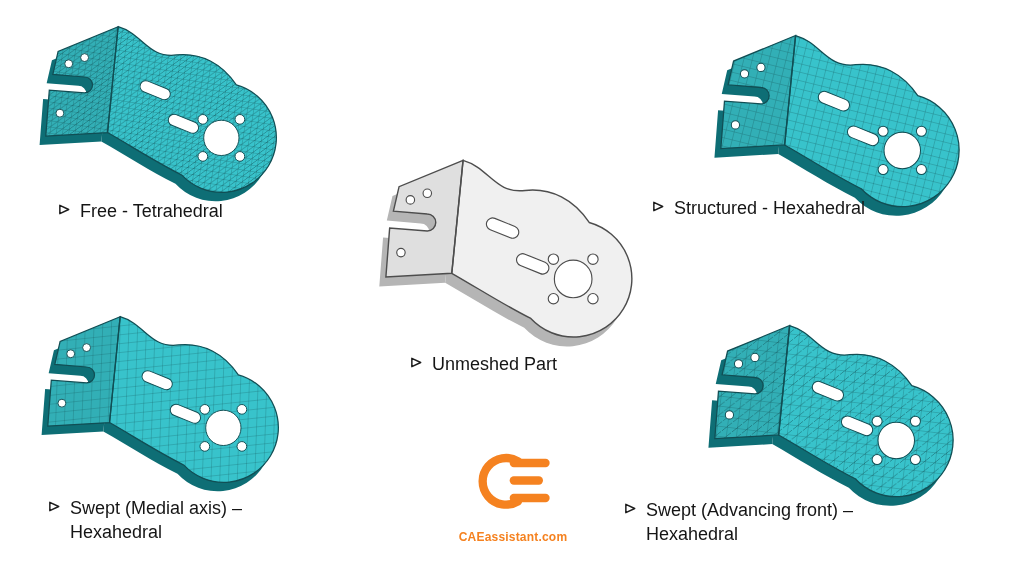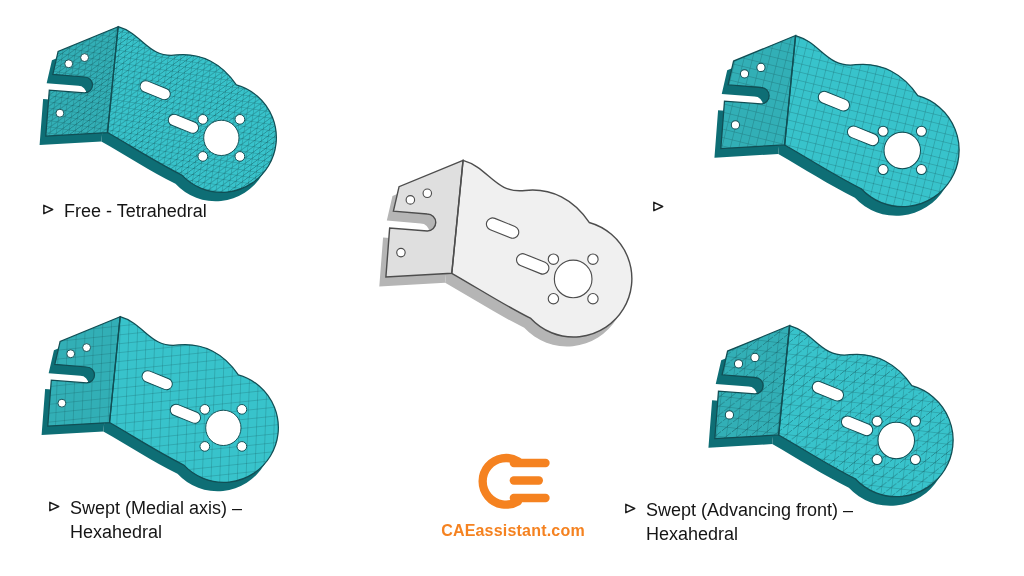--- a/index.html
+++ b/index.html
@@ -29,21 +29,21 @@
 
   .pl{stroke:var(--mesh-line);stroke-width:.6;fill:none;opacity:.85;}
 
   .caption{position:absolute;display:flex;gap:9px;align-items:flex-start;
            color:var(--label-text);font-size:18px;line-height:1.35;}
   .caption .bullet{flex:0 0 auto;margin-top:4px;}
   .caption .bullet path{fill:none;stroke:#1c1c1c;stroke-width:1.6;stroke-linejoin:round;}
   .caption .txt{display:flex;flex-direction:column;}
 
   .logo{position:absolute;display:flex;flex-direction:column;align-items:center;}
-  .logo-text{color:var(--logo-orange);font-weight:bold;font-size:16px;margin-top:4px;
+  .logo-text{color:var(--logo-orange);font-weight:bold;font-size:12px;margin-top:12px;
              letter-spacing:.2px;}
   .logo-mark .stroke-c{fill:none;stroke:var(--logo-orange);stroke-width:10;stroke-linecap:round;}
   .logo-mark .bar{fill:var(--logo-orange);}
 </style>
 </head>
 <body>
 
 <svg width="0" height="0" style="position:absolute" aria-hidden="true">
   <defs>
     <g id="b-plate">
@@ -89,21 +89,21 @@
       <use href="#b-plate" class="face-mesh"></use>
       <use href="#b-flange" class="face-mesh"></use>
       <use href="#b-flange" class="shade"></use>
       <use href="#b-plate" fill="url(#patTet)"></use>
       <use href="#b-flange" fill="url(#patTet)"></use>
       <use href="#b-holes" class="holes-mesh"></use>
       <use href="#b-plate" class="outline-mesh"></use>
       <use href="#b-flange" class="outline-mesh"></use>
     </svg>
   </figure>
-  <div class="caption" style="left:42px;top:199px">
+  <div class="caption" style="left:58px;top:199px">
     <svg class="bullet" viewBox="0 0 14 14" width="13" height="13">
         <path d="M2 2.5L11.5 7L2 11.5Z"></path>
       </svg>
     <span class="txt">
         <span>Free - Tetrahedral</span>
       </span>
   </div>
 
   <figure class="panel" style="left:688px;top:10px;width:310px">
     <svg viewBox="0 0 340 245">
@@ -116,34 +116,45 @@
       <use href="#b-flange" fill="url(#patHexS)"></use>
       <use href="#b-holes" class="holes-mesh"></use>
       <use href="#b-plate" class="outline-mesh"></use>
       <use href="#b-flange" class="outline-mesh"></use>
     </svg>
   </figure>
   <div class="caption" style="left:652px;top:196px">
     <svg class="bullet" viewBox="0 0 14 14" width="13" height="13">
         <path d="M2 2.5L11.5 7L2 11.5Z"></path>
       </svg>
+    <span class="txt">
+        <span>Structured - Hexahedral</span>
+      </span>
   </div>
 
   <figure class="panel" style="left:352px;top:134px;width:320px">
     <svg viewBox="0 0 340 245">
       <use href="#b-plate" class="rim-gray" transform="translate(-7,10)"></use>
       <use href="#b-flange" class="rim-gray" transform="translate(-7,10)"></use>
       <use href="#b-plate" class="face-gray"></use>
       <use href="#b-flange" class="face-gray"></use>
       <use href="#b-flange" class="shade-gray"></use>
       <use href="#b-holes" class="holes-gray"></use>
       <use href="#b-plate" class="outline-gray"></use>
       <use href="#b-flange" class="outline-gray"></use>
     </svg>
   </figure>
+  <div class="caption" style="left:410px;top:352px">
+    <svg class="bullet" viewBox="0 0 14 14" width="13" height="13">
+        <path d="M2 2.5L11.5 7L2 11.5Z"></path>
+      </svg>
+    <span class="txt">
+        <span>Unmeshed Part</span>
+      </span>
+  </div>
 
   <figure class="panel" style="left:16px;top:292px;width:300px">
     <svg viewBox="0 0 340 245">
       <use href="#b-plate" class="rim-mesh" transform="translate(-7,10)"></use>
       <use href="#b-flange" class="rim-mesh" transform="translate(-7,10)"></use>
       <use href="#b-plate" class="face-mesh"></use>
       <use href="#b-flange" class="face-mesh"></use>
       <use href="#b-flange" class="shade"></use>
       <use href="#b-plate" fill="url(#patHexM)"></use>
       <use href="#b-flange" fill="url(#patHexM)"></use>

